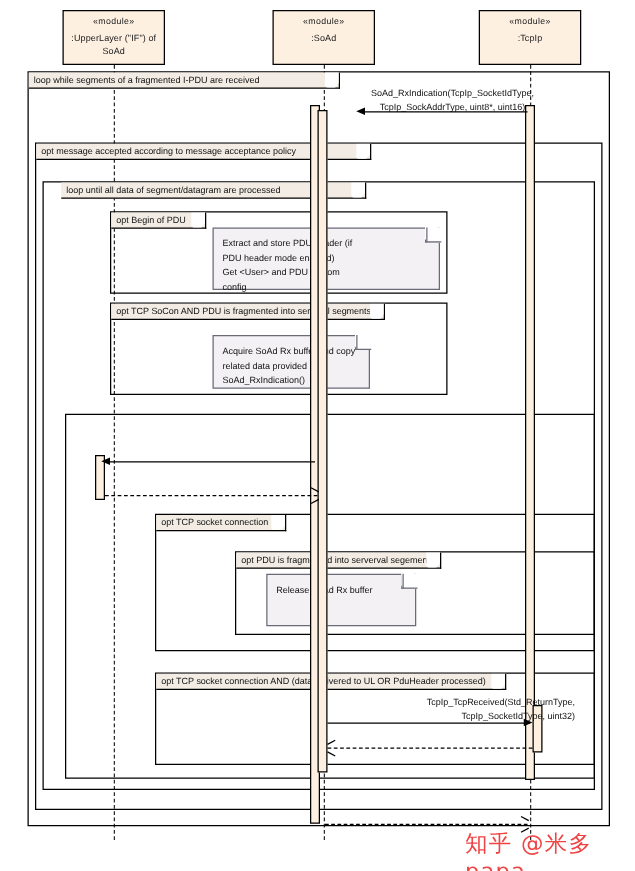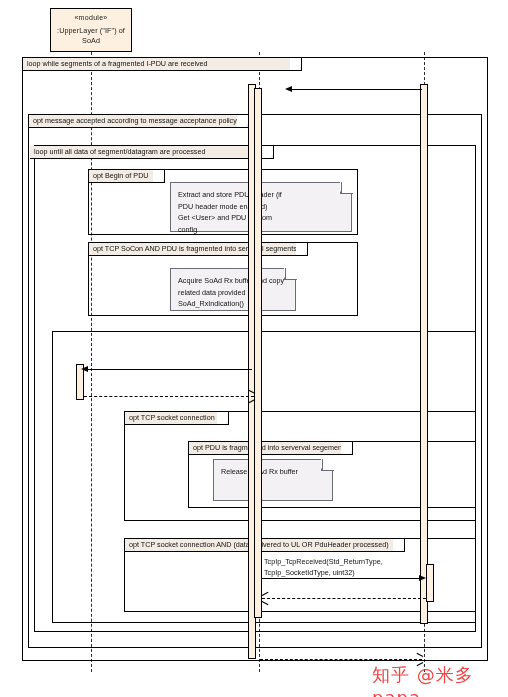--- a/index.html
+++ b/index.html
@@ -205,33 +205,41 @@
 <body>
 
 <div id="canvas">
 
   <div class="lifeline-head" style="left:50px; top:8px; width:82px; height:44px;">
     <span class="stereo">«module»</span>
     <span class="lname">:UpperLayer ("IF") of SoAd</span>
   </div>
   <div class="lifeline-line" style="left:91px; top:52px; height:620px;"></div>
 
+  <div class="lifeline-head" style="left:218px; top:8px; width:82px; height:44px;">
+    <span class="stereo">«module»</span>
+    <span class="lname">:SoAd</span>
+  </div>
   <div class="lifeline-line" style="left:259px; top:52px; height:620px;"></div>
 
+  <div class="lifeline-head" style="left:383px; top:8px; width:82px; height:44px;">
+    <span class="stereo">«module»</span>
+    <span class="lname">:TcpIp</span>
+  </div>
   <div class="lifeline-line" style="left:424px; top:52px; height:620px;"></div>
 
   <div class="frag" style="left:22px; top:57px; width:466px; height:604px;"></div>
-  <div class="frag-label" style="left:23px; top:58px; width:279px;">loop while segments of a fragmented I-PDU are received<span class="corner"></span></div>
+  <div class="frag-label" style="left:23px; top:58px; width:249px;">loop while segments of a fragmented I-PDU are received<span class="corner"></span></div>
   <div class="frag-label-corner-holder"></div>
 
   <div class="frag" style="left:28px; top:114px; width:454px; height:534px;"></div>
-  <div class="frag-label" style="left:29px; top:115px; width:220px;">opt message accepted according to message acceptance policy<span class="corner"></span></div>
+  <div class="frag-label" style="left:29px; top:115px; width:268px;">opt message accepted according to message acceptance policy<span class="corner"></span></div>
 
   <div class="frag" style="left:34px; top:145px; width:442px; height:487px;"></div>
-  <div class="frag-label" style="left:30px; top:146px; width:244px;">loop until all data of segment/datagram are  processed<span class="corner"></span></div>
+  <div class="frag-label" style="left:49px; top:146px; width:244px;">loop until all data of segment/datagram are  processed<span class="corner"></span></div>
 
   <div class="frag" style="left:88px; top:169px; width:270px; height:66px;"></div>
   <div class="frag-label" style="left:89px; top:170px; width:76px;">opt Begin of PDU<span class="corner"></span></div>
 
   <div class="note" style="left:170px; top:182px; width:182px; height:50px;">Extract and store PDU header (if
 PDU header mode enabled)
 Get &lt;User&gt; and PDU ID from
 config<span class="dogear"></span></div>
   <div class="note-dogear" style="position:absolute; left:341px; top:182px; width:11px; height:11px; background:#ffffff; border-left:1px solid #6b6b78; border-bottom:1px solid #6b6b78;"></div>
 
@@ -260,30 +268,32 @@
   <div class="activation" style="left:420px; top:84px; width:8px; height:540px;"></div>
 
   <div class="activation" style="left:248px; top:84px; width:8px; height:575px;"></div>
 
   <div class="activation" style="left:254px; top:88px; width:8px; height:530px;"></div>
 
   <div class="activation" style="left:76px; top:364px; width:8px; height:36px;"></div>
 
   <div class="activation" style="left:426px; top:564px; width:8px; height:38px;"></div>
 
+  <div class="msg-label" style="left:262px; top:70px; width:200px; text-align:center;">SoAd_RxIndication(TcpIp_SocketIdType,
+TcpIp_SockAddrType, uint8*, uint16)</div>
   <div class="msg-line" style="left:290px; top:89px; width:132px;"></div>
   <div class="arrowhead-left" style="left:285px; top:85.5px;"></div>
 
   <div class="msg-line" style="left:86px; top:369px; width:166px;"></div>
   <div class="arrowhead-left" style="left:81px; top:365.5px;"></div>
 
   <div class="msg-line dashed" style="left:84px; top:396px; width:170px;"></div>
   <div class="arrow-open-right" style="left:248px; top:392.5px;"></div>
 
-  <div class="msg-label" style="left:264px; top:557px; width:196px; text-align:left;">TcpIp_TcpReceived(Std_ReturnType,
+  <div class="msg-label" style="left:264px; top:557px; width:196px; text-align:right;">TcpIp_TcpReceived(Std_ReturnType,
 TcpIp_SocketIdType, uint32)</div>
   <div class="msg-line" style="left:262px; top:578px; width:162px;"></div>
   <div class="arrowhead-right" style="left:419px; top:574.5px;"></div>
 
   <div class="msg-line dashed" style="left:262px; top:598px; width:164px;"></div>
   <div class="arrow-open-left" style="left:262px; top:594.5px;"></div>
 
   <div class="msg-line dashed" style="left:260px; top:659px; width:162px;"></div>
   <div class="arrow-open-right" style="left:416px; top:655.5px;"></div>
 

